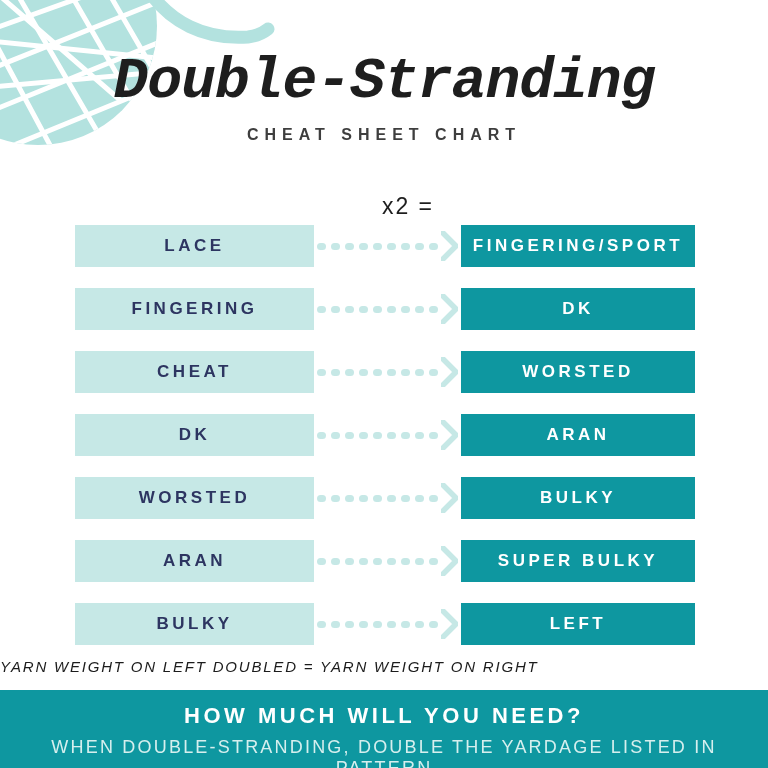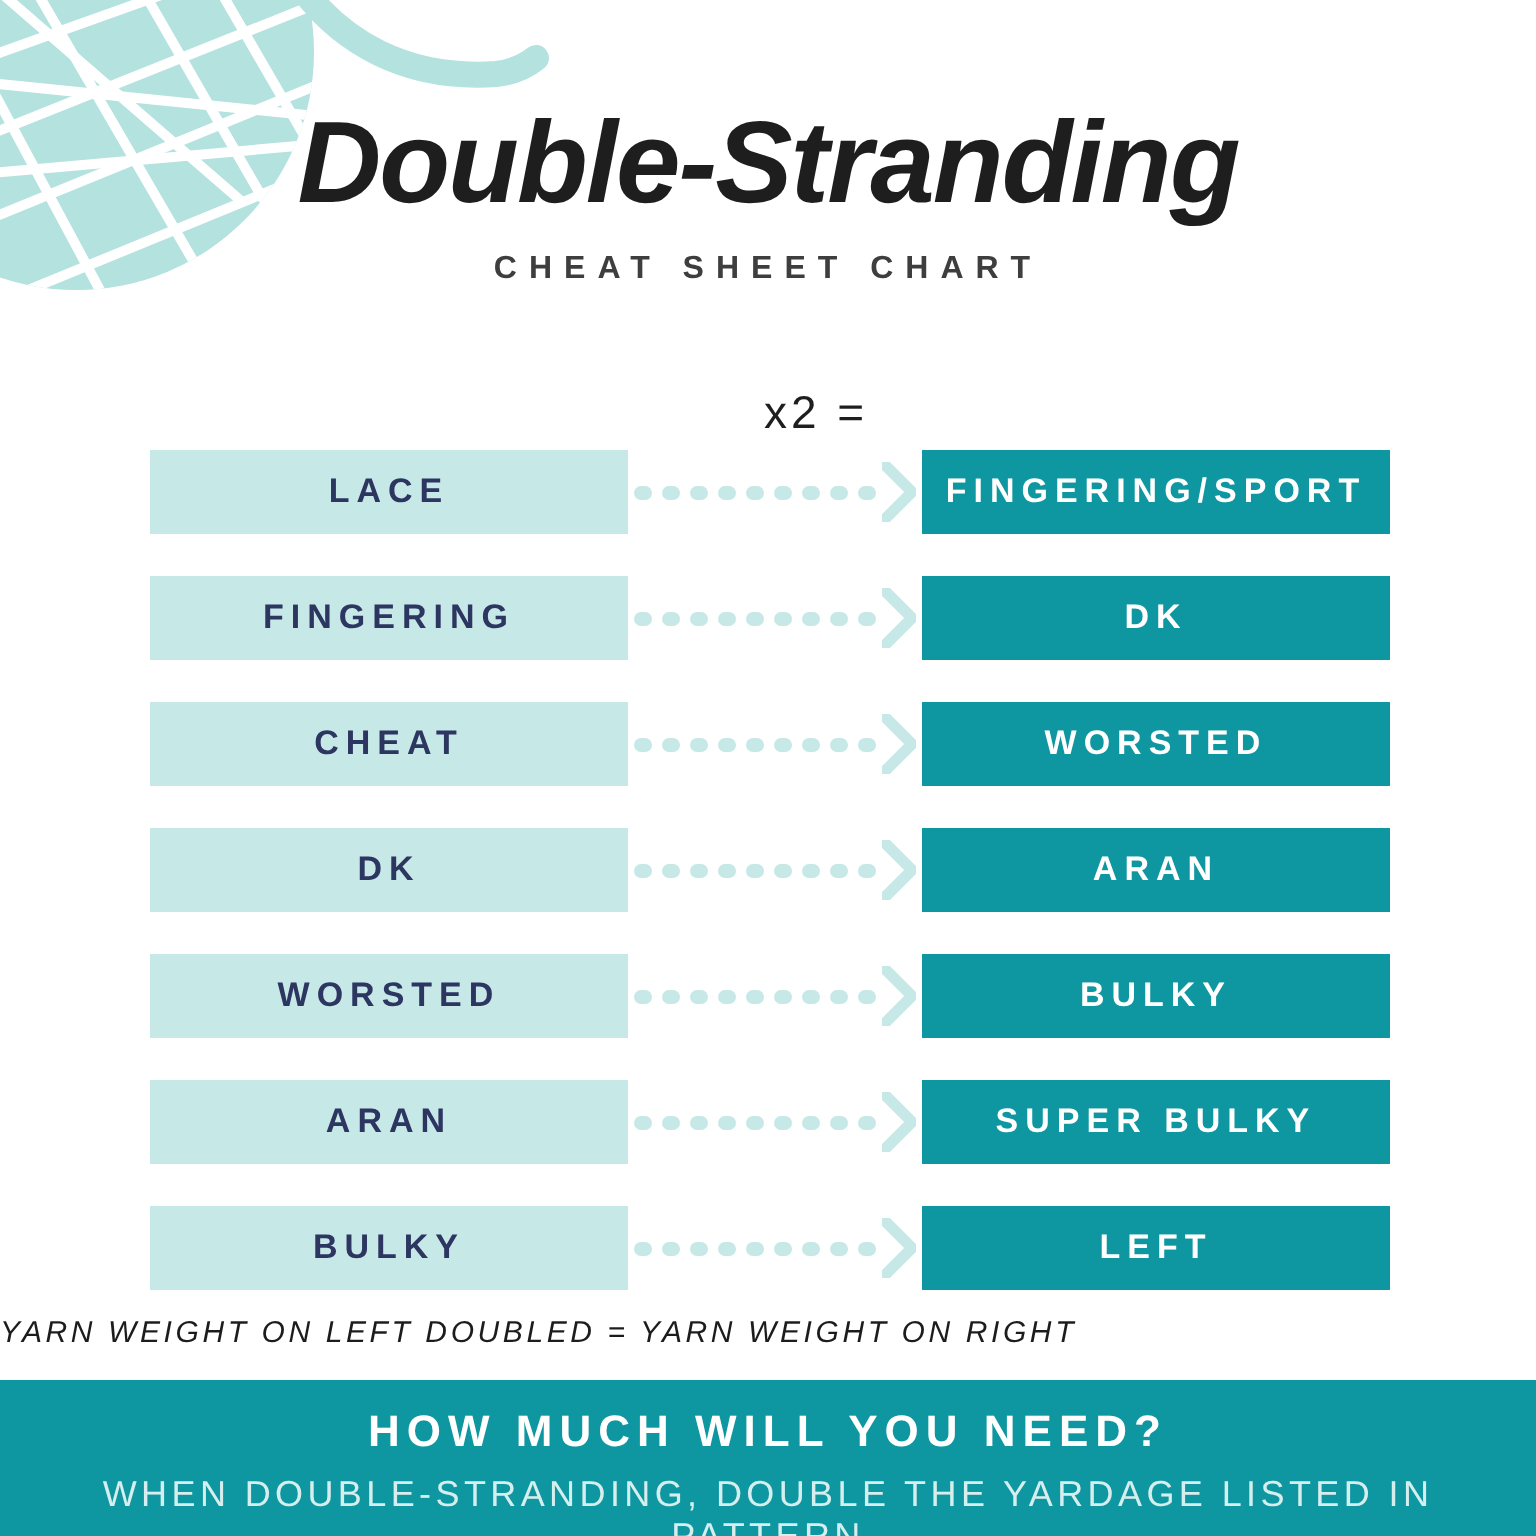--- a/index.html
+++ b/index.html
@@ -5,21 +5,21 @@
   html,body{margin:0;padding:0;}
   body{
     width:768px;height:768px;position:relative;overflow:hidden;
     background:#ffffff;
     font-family:"Liberation Sans", sans-serif;
   }
   .yarn-svg{position:absolute;top:0;left:0;width:300px;height:170px;}
 
   .header{position:absolute;top:50px;left:0;right:0;text-align:center;}
   .title{
-    font-family:Liberation Sans, sans-serif;font-style:italic;font-weight:600;
+    font-family:Liberation Mono, monospace;font-style:italic;font-weight:600;
     font-size:58px;line-height:1.1;color:#1e1e1e;letter-spacing:-1px;
   }
   .subtitle{
     margin-top:12px;font-size:16px;letter-spacing:6px;color:#3e3e3e;font-weight:700;
   }
 
   .multiplier{
     position:absolute;top:193px;left:0;right:0;text-align:center;
     font-size:23px;color:#1e1e1e;letter-spacing:2px;padding-left:48px;
   }

